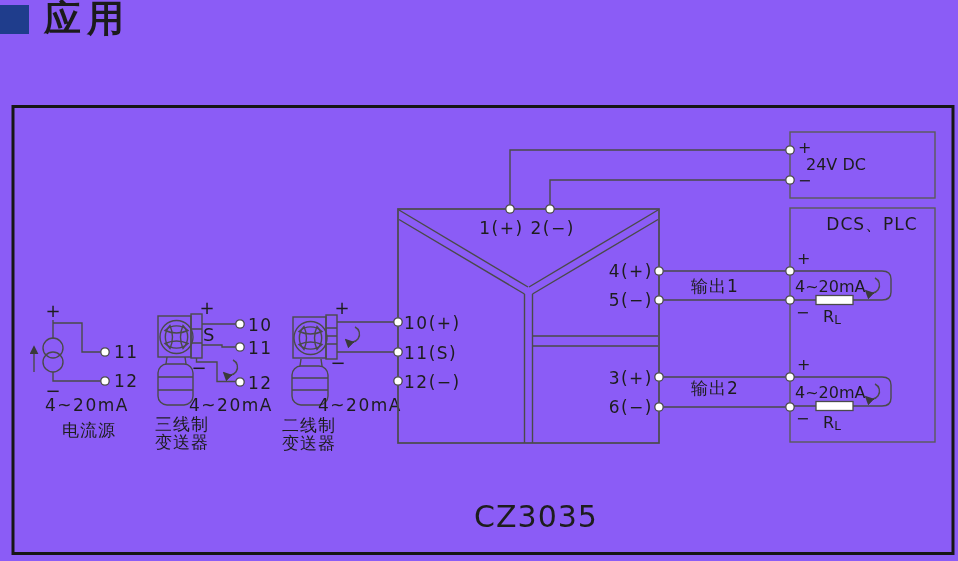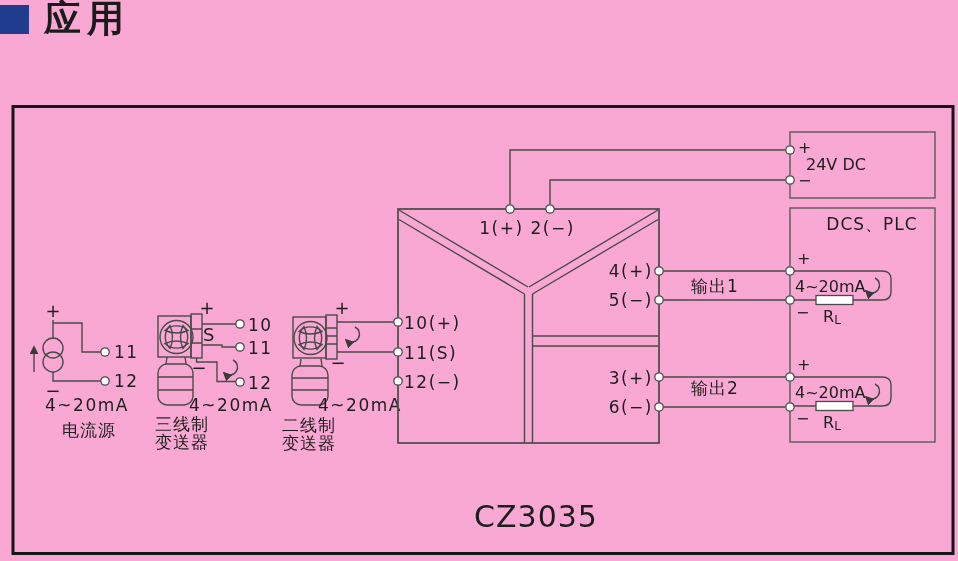--- a/index.html
+++ b/index.html
@@ -1,16 +1,16 @@
 <!DOCTYPE html>
 <html><head>
 <meta charset="utf-8">
 <style>
   html,body{margin:0;padding:0;background:#ffffff;}
-  .page{position:relative;width:958px;height:561px;background:#f9a8d4;overflow:hidden;
+  .page{position:relative;width:958px;height:561px;background:#8b5cf6;overflow:hidden;
         font-family:"DejaVu Sans","Liberation Sans",sans-serif;}
   .hdr{position:absolute;left:0;top:0;width:958px;height:60px;}
   .accent{position:absolute;left:0;top:5px;width:29px;height:29px;background:#1f3d8c;}
   .title{position:absolute;left:44px;top:-6px;font-size:37px;font-weight:bold;color:#1b1b1b;
          letter-spacing:6px;}
   svg{position:absolute;left:0;top:0;}
   svg text{font-family:"DejaVu Sans","Liberation Sans",sans-serif;fill:#1d1d1d;}
   .t16{font-size:16px;}
   .t17{font-size:17px;letter-spacing:1.5px;}
   .t18{font-size:18px;}

